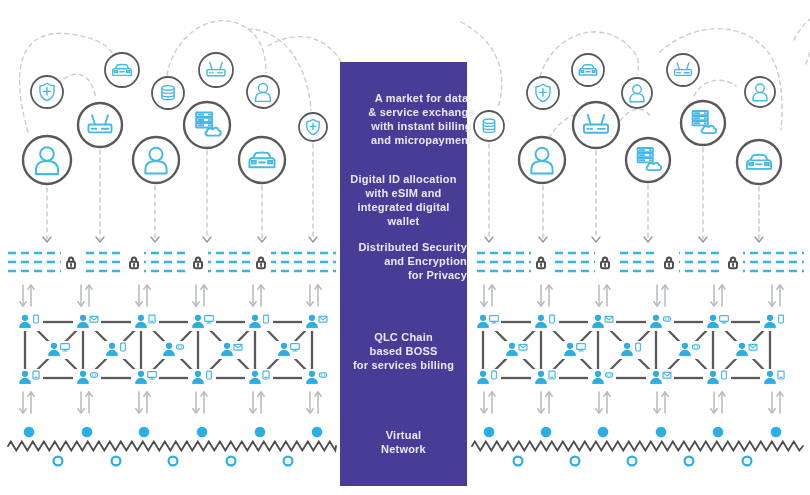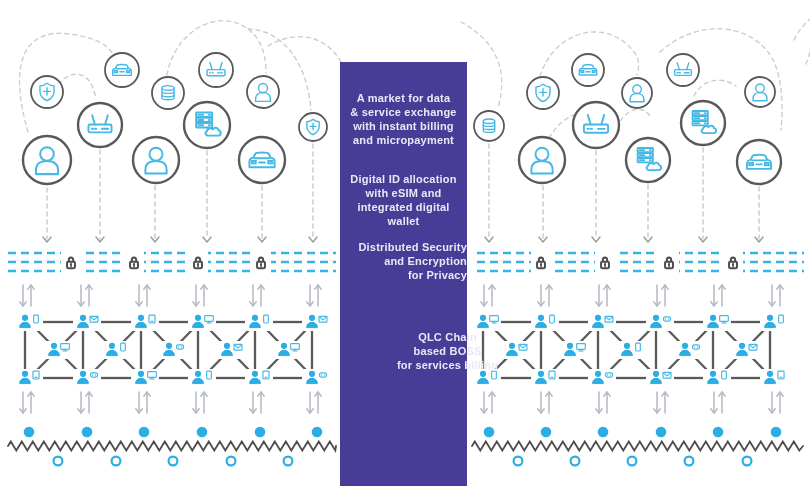--- a/index.html
+++ b/index.html
@@ -938,27 +938,29 @@
           <circle cx="518" cy="461" r="4.4" fill="#ffffff" stroke="#2aaee4" stroke-width="2.2"></circle>
           <circle cx="575" cy="461" r="4.4" fill="#ffffff" stroke="#2aaee4" stroke-width="2.2"></circle>
           <circle cx="632" cy="461" r="4.4" fill="#ffffff" stroke="#2aaee4" stroke-width="2.2"></circle>
           <circle cx="689" cy="461" r="4.4" fill="#ffffff" stroke="#2aaee4" stroke-width="2.2"></circle>
           <circle cx="747" cy="461" r="4.4" fill="#ffffff" stroke="#2aaee4" stroke-width="2.2"></circle>
         </g>
       </g>
     </svg>
 
   <div class="band" id="band" style="background: rgb(71, 61, 150);">
-    <div class="band-label" style="top: 57px; color: rgb(234, 232, 246);">A market for data
+    <div class="band-label" style="top: 57px; color: rgb(234, 232, 246); padding-left: 18px;">A market for data
 &amp; service exchange
 with instant billing
 and micropayment</div>
     <div class="band-label" style="top: 138px; color: rgb(234, 232, 246);">Digital ID allocation
 with eSIM and
 integrated digital wallet</div>
     <div class="band-label" style="top: 199px; color: rgb(234, 232, 246); text-align: right;">Distributed Security
 and Encryption
 for Privacy</div>
-    <div class="band-label" style="top: 289px; color: rgb(234, 232, 246); margin-left: 44px;">QLC Chain
+    <div class="band-label" style="top: 289px; color: rgb(234, 232, 246);">QLC Chain
 based BOSS
 for services billing</div>
+    <div class="band-label" style="top: 380px; color: rgb(234, 232, 246);">Virtual
+Network</div>
   </div>
 </div>
 
 </body></html>

